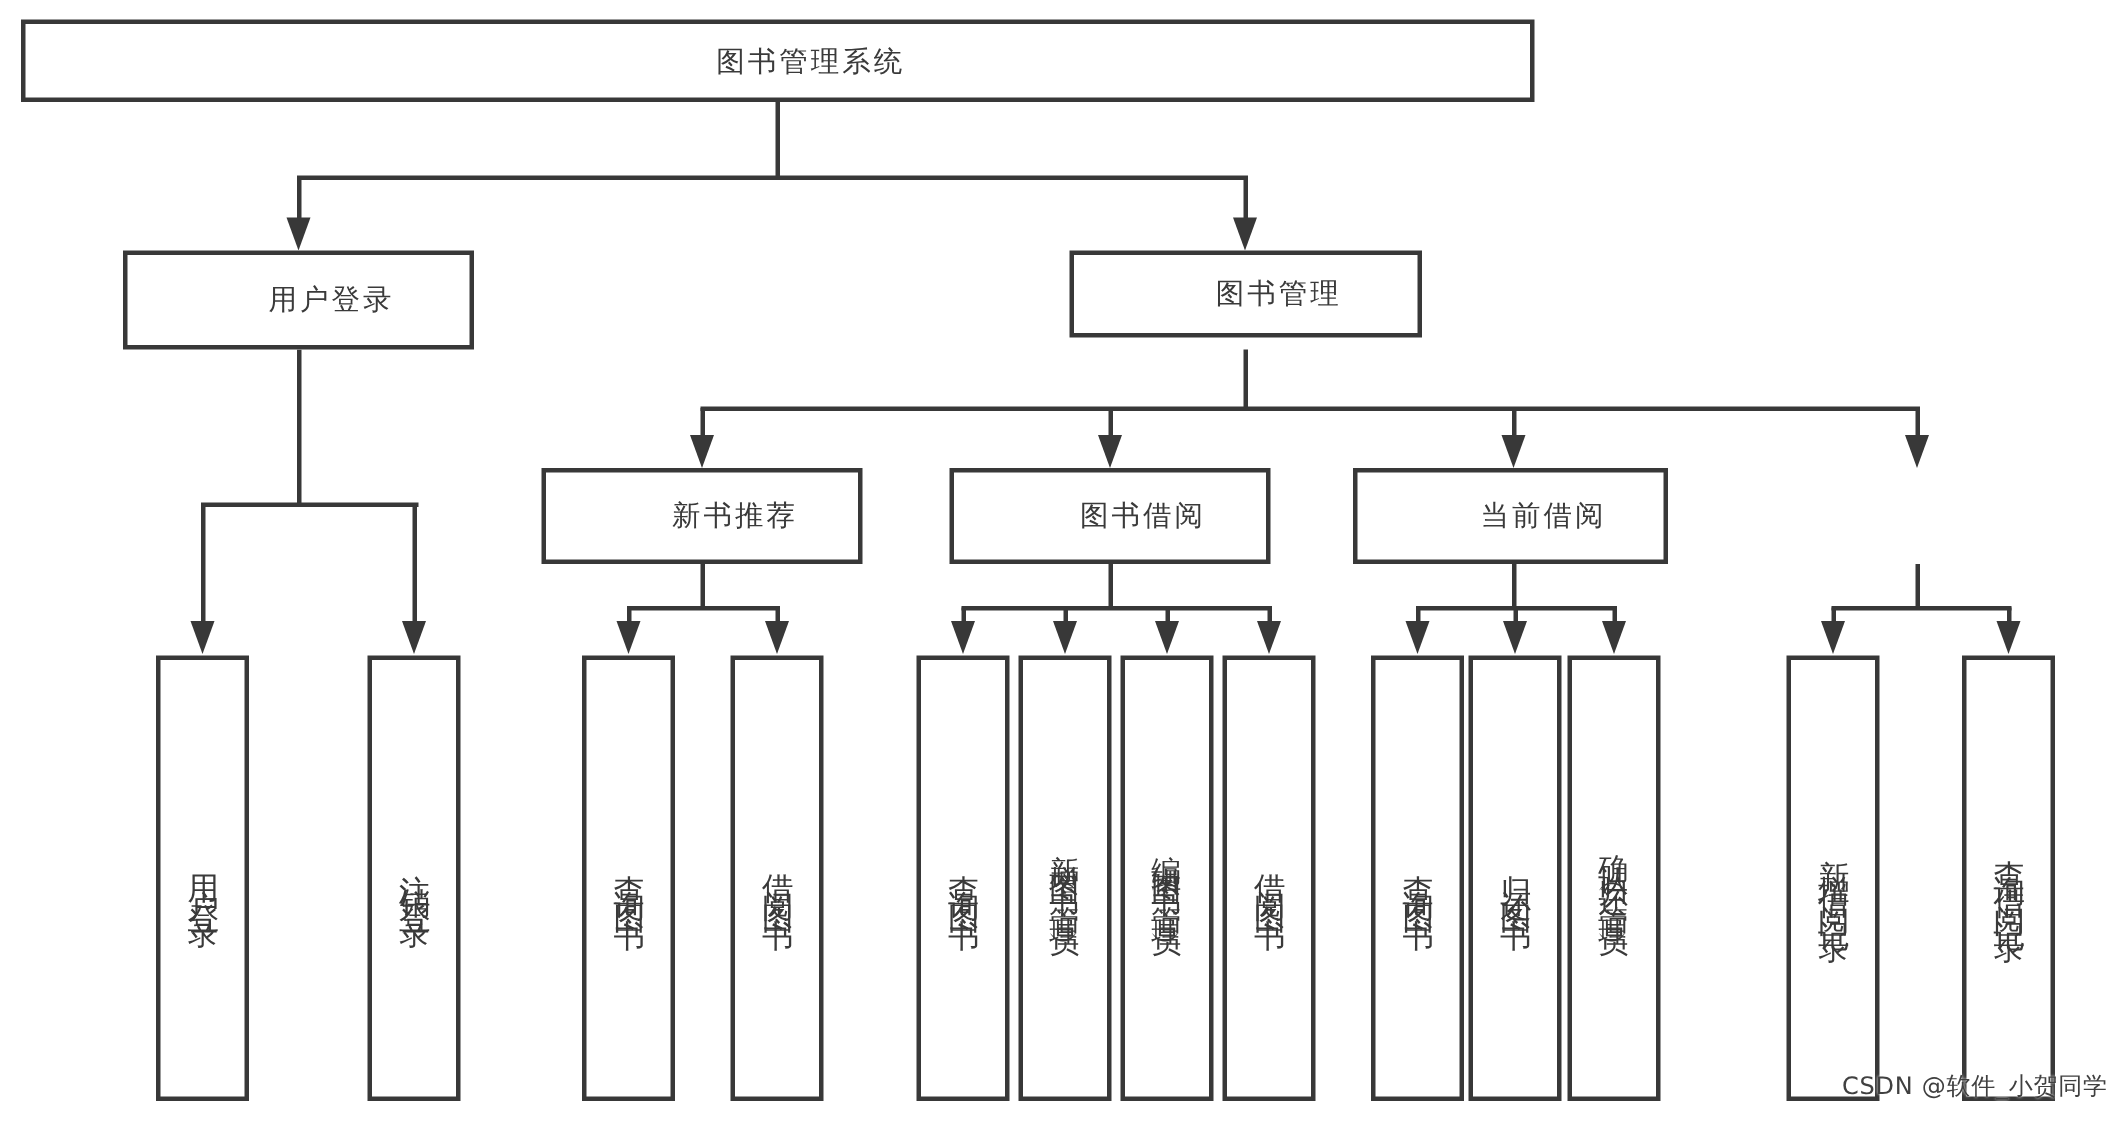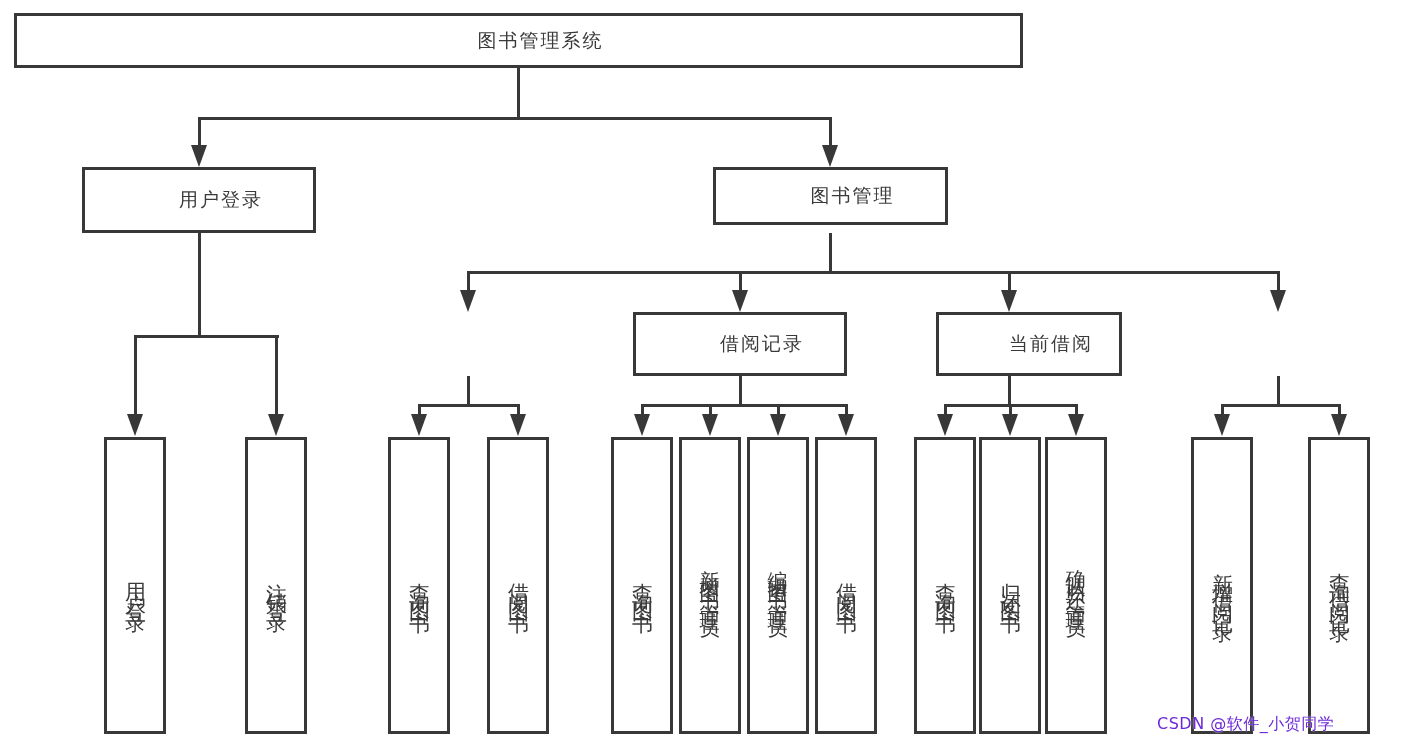--- a/index.html
+++ b/index.html
@@ -40,23 +40,23 @@
   .vl{position:absolute;width:3px;background:#383838;z-index:1;}
   .hl{position:absolute;height:3px;background:#383838;z-index:1;}
   .ar{
     position:absolute;width:0;height:0;z-index:1;
     border-left:8px solid transparent;
     border-right:8px solid transparent;
     border-top:22px solid #383838;
   }
   .watermark{
     position:absolute;
-    left:1157px;top:714px;
+    left:1228px;top:714px;
     font-size:16px;
-    color:#6d28d9;
+    color:#404040;
     letter-spacing:0.5px;
     white-space:nowrap;
     z-index:3;
     text-shadow:0 0 2px #ffffff;
   }
 </style>
 </head>
 <body>
 
 <div class="canvas">
@@ -84,22 +84,23 @@
   <div class="hl" style="left:466.5px;top:270.5px;width:813px;"></div>
   <div class="vl" style="left:466.5px;top:272px;height:20px;"></div>
   <div class="ar" style="left:460px;top:290px;"></div>
   <div class="vl" style="left:738.5px;top:272px;height:20px;"></div>
   <div class="ar" style="left:732px;top:290px;"></div>
   <div class="vl" style="left:1007.5px;top:272px;height:20px;"></div>
   <div class="ar" style="left:1001px;top:290px;"></div>
   <div class="vl" style="left:1276.5px;top:272px;height:20px;"></div>
   <div class="ar" style="left:1270px;top:290px;"></div>
 
-  <div class="node" style="left:633px;top:312px;width:214px;height:64px;">借阅记录</div>
-  <div class="node" style="left:936px;top:312px;width:186px;height:64px;">当前借阅</div>
+  <div class="node" style="left:361px;top:312px;width:214px;height:64px;">新书推荐</div>
+  <div class="node" style="left:633px;top:312px;width:214px;height:64px;">图书借阅</div>
+  <div class="node" style="left:902px;top:312px;width:210px;height:64px;">当前借阅</div>
 
   <div class="vl" style="left:466.5px;top:376px;height:29px;"></div>
   <div class="hl" style="left:417.5px;top:403.5px;width:102px;"></div>
   <div class="vl" style="left:417.5px;top:405px;height:11px;"></div>
   <div class="ar" style="left:411px;top:414px;"></div>
   <div class="vl" style="left:516.5px;top:405px;height:11px;"></div>
   <div class="ar" style="left:510px;top:414px;"></div>
 
   <div class="vl" style="left:738.5px;top:376px;height:29px;"></div>
   <div class="hl" style="left:640.5px;top:403.5px;width:207px;"></div>

